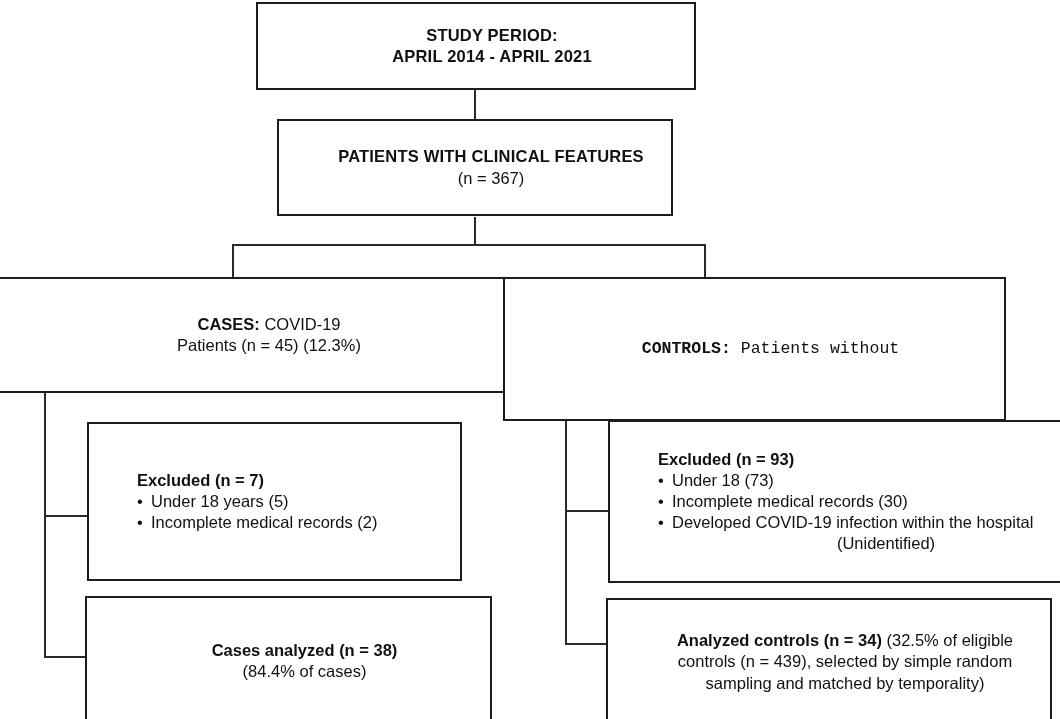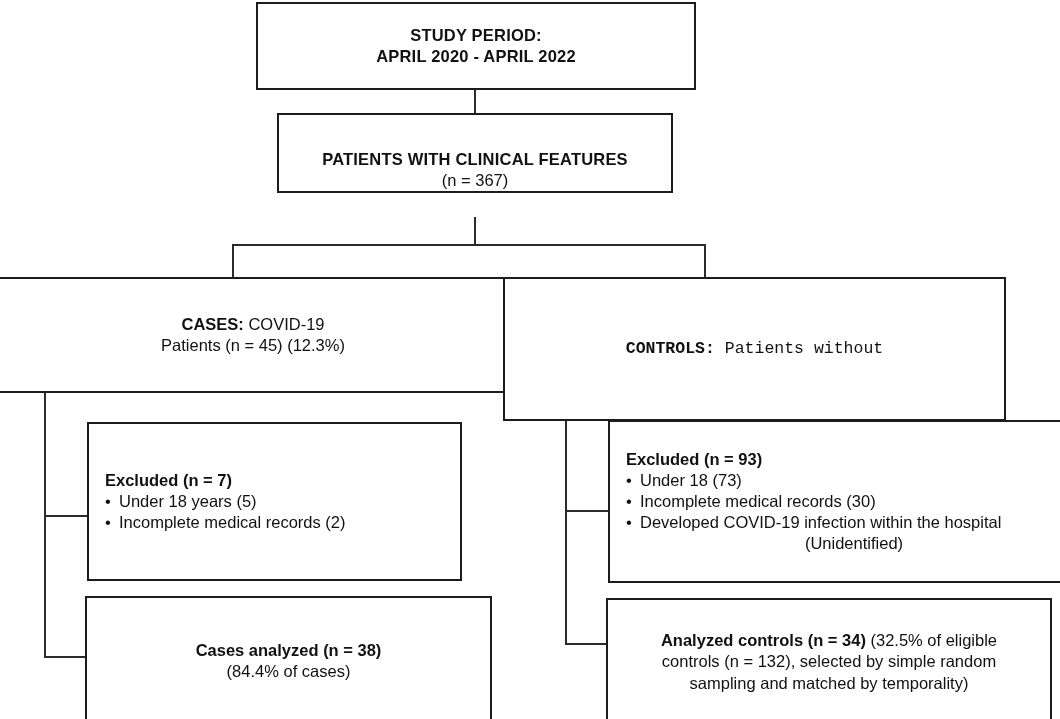--- a/index.html
+++ b/index.html
@@ -30,20 +30,21 @@
     z-index: 2;
   }
   .node.center  { align-items: center; text-align: center; }
   .node.left    { align-items: flex-start; text-align: left; }
   .node-body {
     width: 100%;
     padding: 0 10px;
     box-sizing: border-box;
     font-size: 16.5px;
     line-height: 1.28;
+    margin-left: 32px;
   }
   .node.center .node-body { text-align: center; }
   .node.left   .node-body { text-align: left; padding-left: 16px; padding-right: 10px; }
 
   .b { font-weight: bold; }
   .caps { font-weight: bold; letter-spacing: 0.2px; }
 
   .line-block { text-align: inherit; white-space: normal; }
 
   .bullets {
@@ -90,25 +91,25 @@
   <div class="conn h" style="left:44px; top:515px; width:45px;"></div>
   <div class="conn h" style="left:44px; top:656px; width:43px;"></div>
 
   <div class="conn v" style="left:565px; top:390px; height:255px;"></div>
   <div class="conn h" style="left:565px; top:510px; width:45px;"></div>
   <div class="conn h" style="left:565px; top:643px; width:45px;"></div>
 
   <div class="node center" style="left:256px; top:2px; width:440px; height:88px;">
     <div class="node-body">
       <div class="line-block caps">STUDY PERIOD:</div>
-      <div class="line-block caps">APRIL 2020 - APRIL 2022</div>
+      <div class="line-block caps">APRIL 2014 - APRIL 2021</div>
     </div>
   </div>
 
-  <div class="node center" style="left:277px; top:113px; width:396px; height:80px;justify-content:flex-end;">
+  <div class="node center" style="left:277px; top:119px; width:396px; height:97px;">
     <div class="node-body">
       <div class="line-block caps">PATIENTS WITH CLINICAL FEATURES</div>
       <div class="line-block">(n = 367)</div>
     </div>
   </div>
 
   <div class="node center" style="left:-2px; top:277px; width:510px; height:116px;">
     <div class="node-body">
       <div class="line-block">
         <span class="b">CASES:</span><span> COVID-19</span>
@@ -154,18 +155,18 @@
       <div class="line-block b">Cases analyzed (n = 38)</div>
       <div class="line-block">(84.4% of cases)</div>
     </div>
   </div>
 
   <div class="node center" style="left:606px; top:598px; width:446px; height:128px;">
     <div class="node-body">
       <div class="line-block">
         <span class="b">Analyzed controls (n = 34)</span><span> (32.5% of eligible</span>
       </div>
-      <div class="line-block">controls (n = 132), selected by simple random</div>
+      <div class="line-block">controls (n = 439), selected by simple random</div>
       <div class="line-block">sampling and matched by temporality)</div>
     </div>
   </div>
 
 </div>
 
 </body></html>

